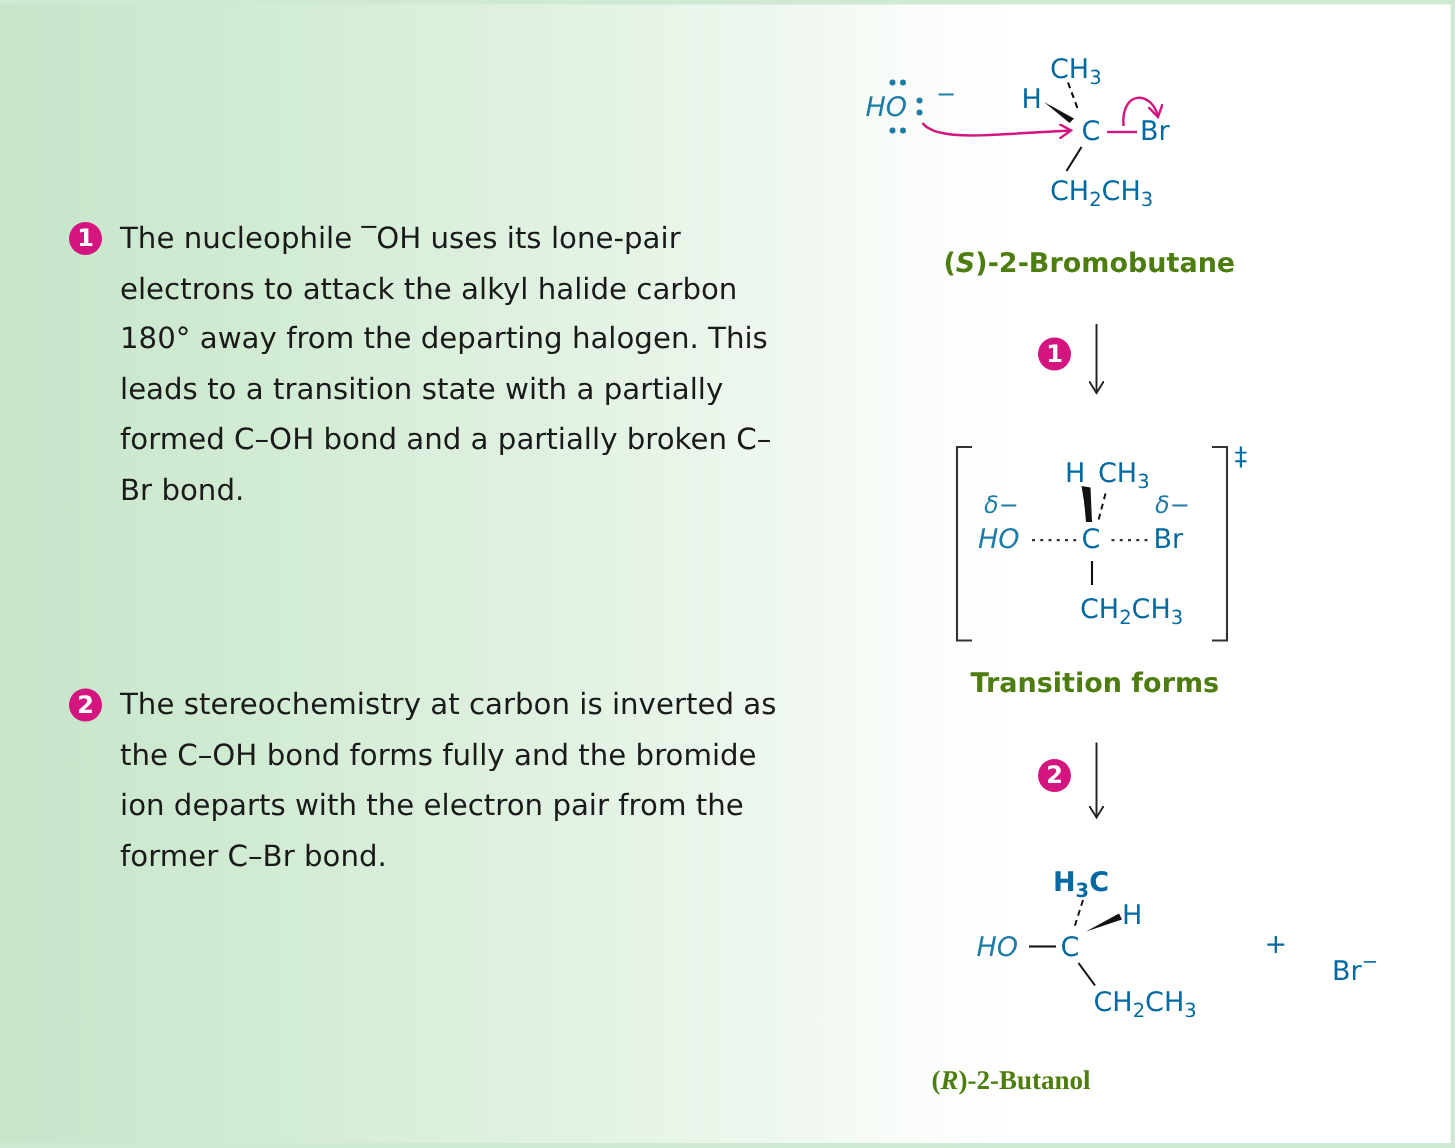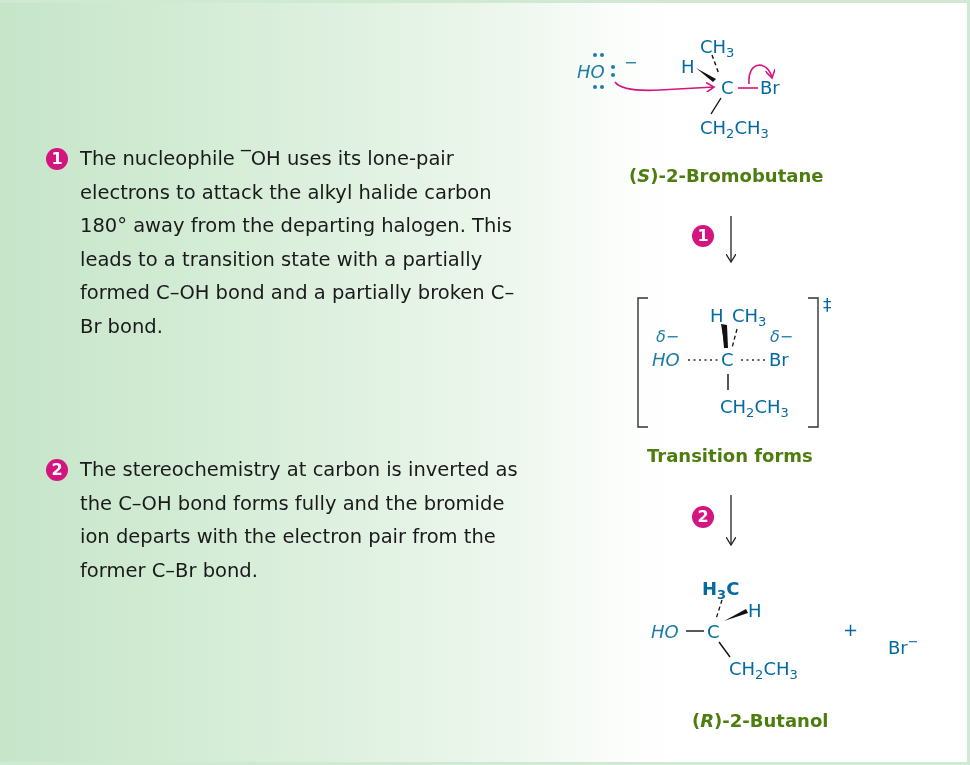--- a/index.html
+++ b/index.html
@@ -131,14 +131,14 @@
 <span class="badge stepbadge" style="left:692px; top:506px;">2</span>
 
 <div>
   <span class="chem" style="left:702px; top:580px;font-weight:bold;"><span>H</span><sub>3</sub><span>C</span></span>
   <span class="chem" style="left:748px; top:602px;">H</span>
   <span class="chem blue" style="left:651px; top:623px;">HO</span>
   <span class="chem" style="left:707px; top:623px;">C</span>
   <span class="chem" style="left:729px; top:660px;"><span>CH</span><sub>2</sub><span>CH</span><sub>3</sub></span>
   <span class="chem" style="left:843px; top:621px;">+</span>
   <span class="chem mag" style="left:888px; top:619px;margin-top:20px;"><span>Br</span><sup>−</sup></span>
-  <span class="lbl" style="left:692px; top:710px;"><span>(</span><i>R</i><span>)-2-Butanol</span></span>
+  <span class="lbl" style="left:621px; top:710px;font-family:Liberation Serif, serif;"><span>(</span><i>R</i><span>)-2-Butanol</span></span>
 </div>
 
 </body></html>

